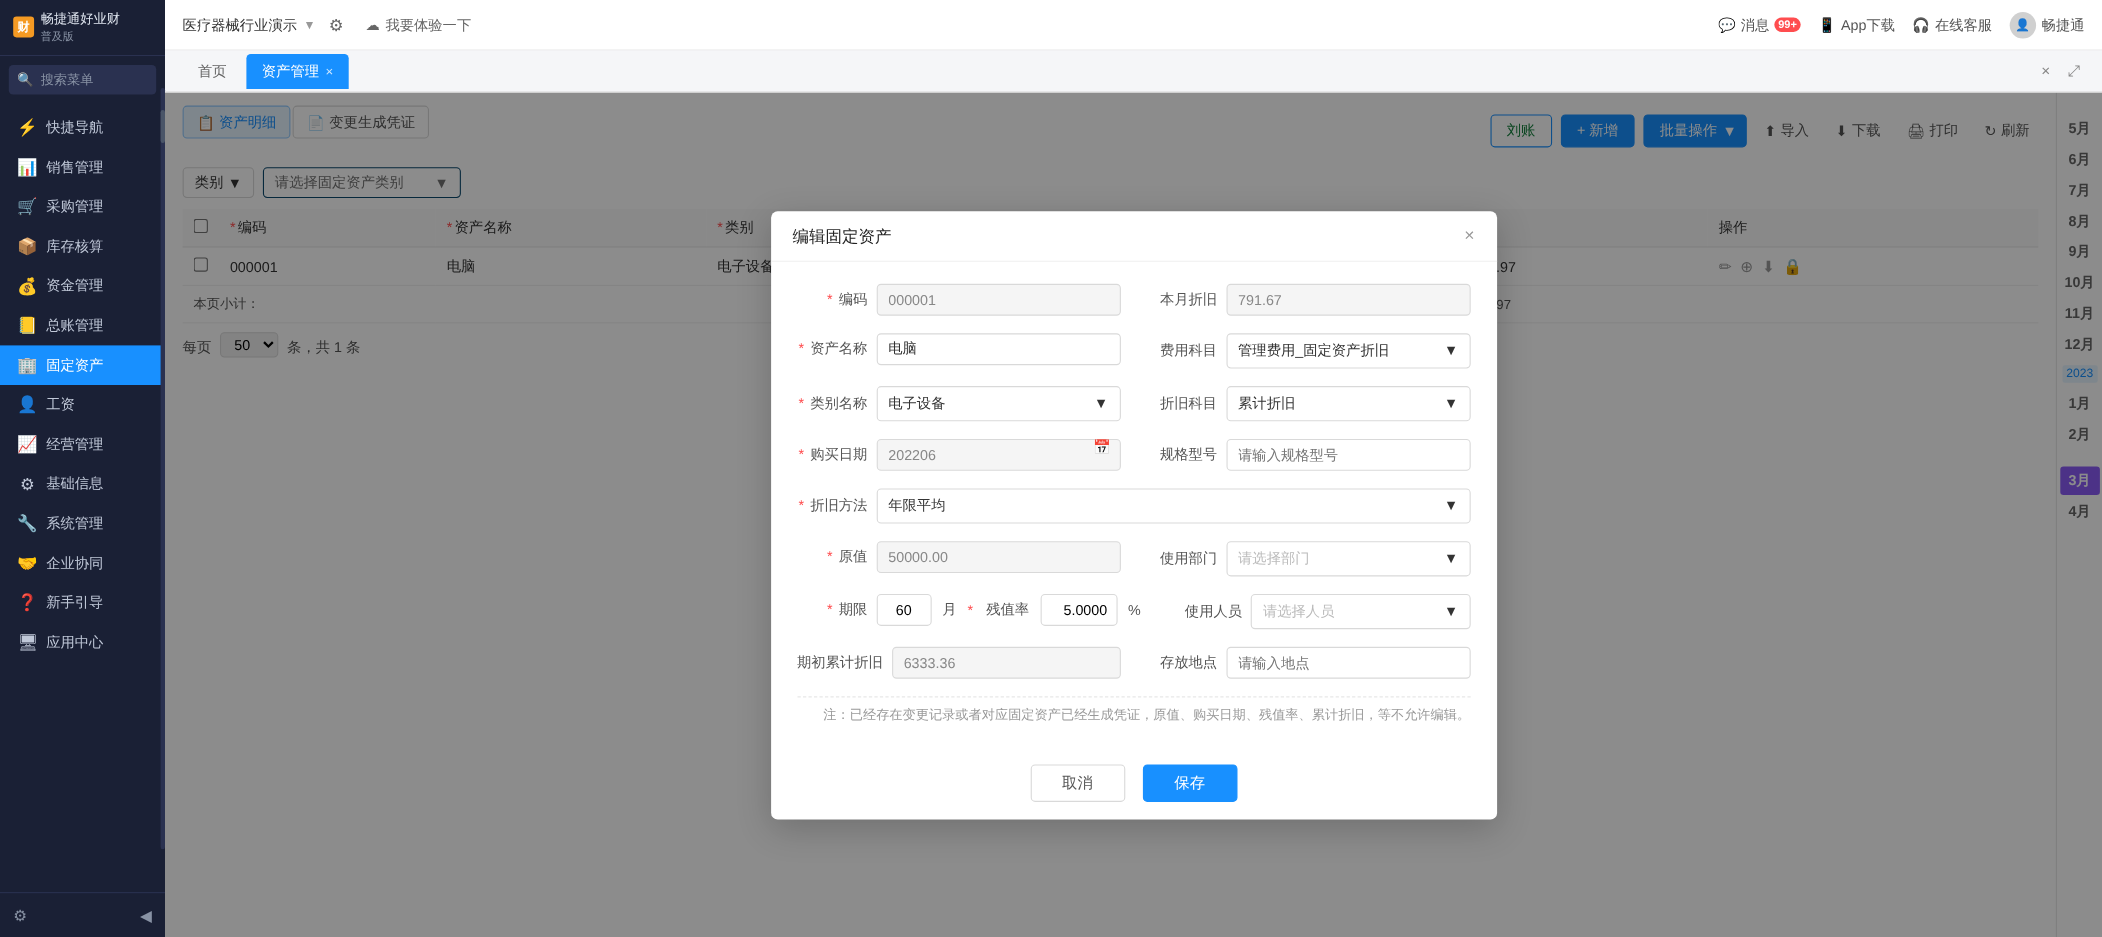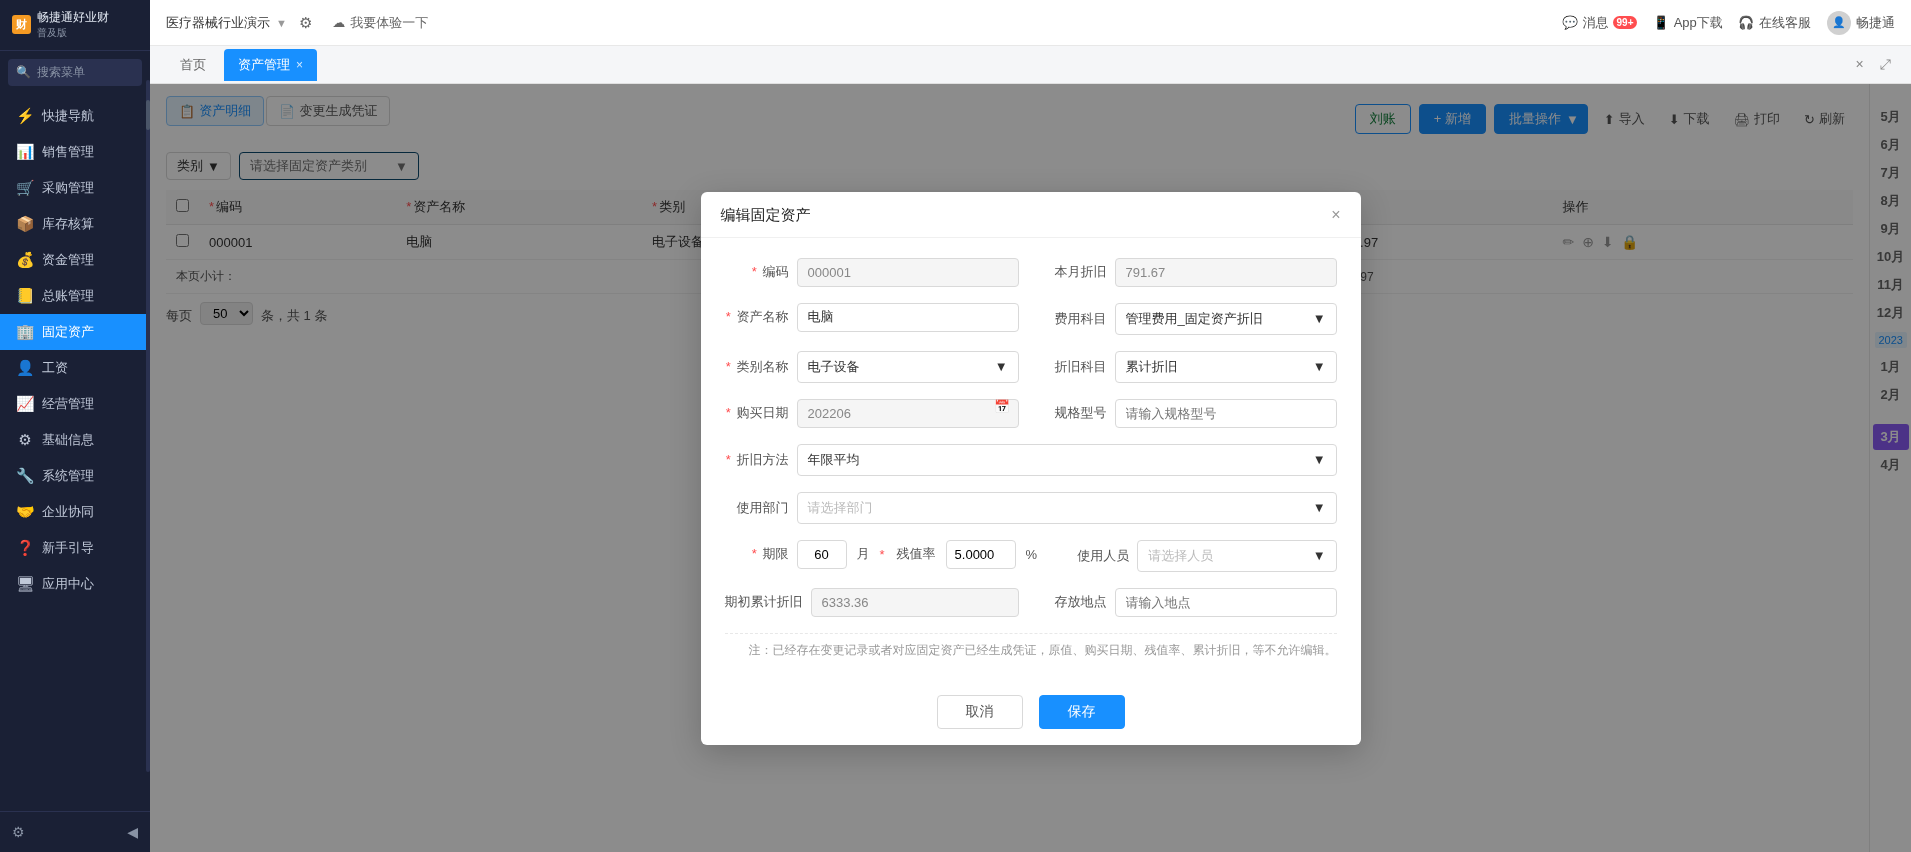--- a/index.html
+++ b/index.html
@@ -441,21 +441,21 @@
       padding: 6px 8px;
       font-size: 13px;
       text-align: center;
     }
     .residual-input {
       width: 70px;
       border: 1px solid #d9d9d9;
       border-radius: 4px;
       padding: 6px 8px;
       font-size: 13px;
-      text-align: left;
+      text-align: right;
     }
     .modal-note {
       font-size: 12px;
       color: #999;
       padding: 8px 0;
       border-top: 1px dashed #e8e8e8;
       margin-top: 4px;
       text-align: right;
     }
     .modal-footer {
@@ -858,20 +858,27 @@
               </span>
               <div class="field-select">
                 <span>年限平均</span>
                 <span>▼</span>
               </div>
             </div>
           </div>
 
           <div class="modal-row">
             <div class="modal-field">
+              <span class="field-label">
+                <span class="field-required">*</span>
+                <span>原值</span>
+              </span>
+              <input type="text" class="field-input readonly" value="50000.00" style="">
+            </div>
+            <div class="modal-field">
               <span class="field-label">使用部门</span>
               <div class="field-select">
                 <span class="field-select-placeholder">请选择部门</span>
                 <span>▼</span>
               </div>
             </div>
           </div>
 
           <div class="modal-row">
             <div class="modal-field">

